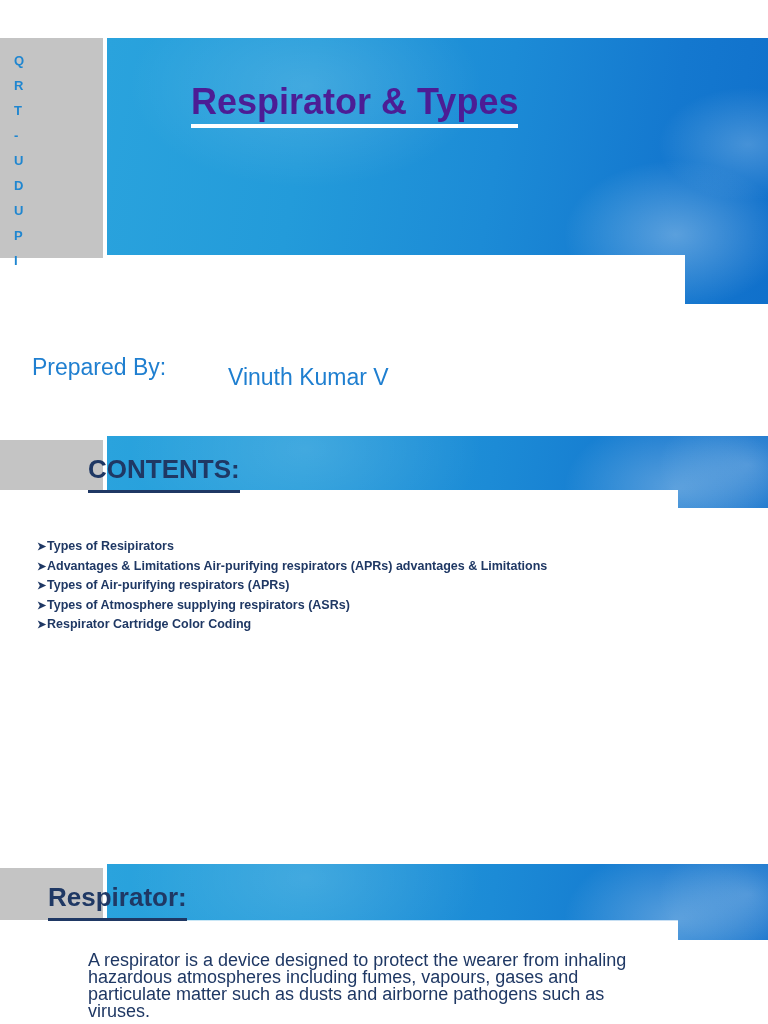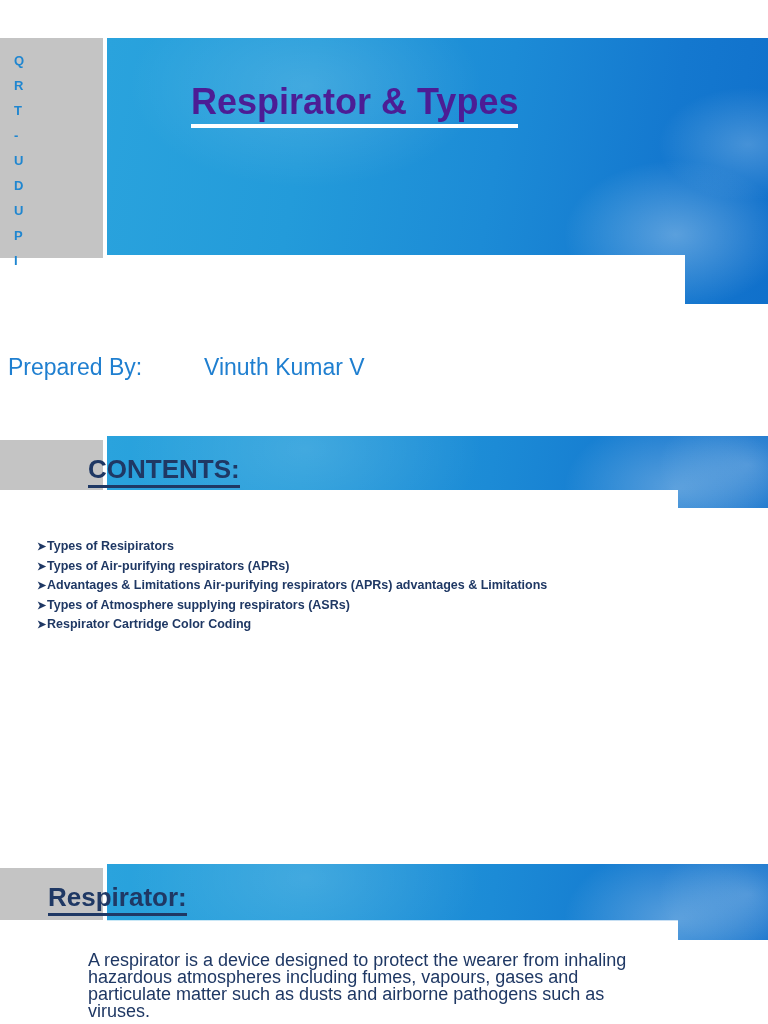--- a/index.html
+++ b/index.html
@@ -82,37 +82,37 @@
     font-weight: bold;
     color: #1f86d0;
     line-height: 25px;
     letter-spacing: 1px;
   }
   .side-label span { display: block; }
 
   
   .prepared-wrap {
     position: absolute;
-    left: 8px;
+    left: 32px;
     top: 350px;
     font-size: 23px;
     color: #1f7fd0;
     line-height: 35px;
     white-space: nowrap;
   }
   .prepared-label {
     display: inline-block;
     width: 196px;
     vertical-align: top;
   }
   .prepared-names {
     display: inline-block;
     vertical-align: top;
   }
-  .prepared-names span { display: block; }
+  .prepared-names span { display: block; margin-top: 10px; }
 
   
   #contents-gray {
     left: 0px; top: 440px; width: 103px; height: 50px;
   }
   #contents-banner {
     left: 107px; top: 436px; width: 661px; height: 72px;
   }
   .contents-clip {
     position: absolute;
@@ -122,21 +122,21 @@
 
   .section-heading {
     position: absolute;
     font-size: 26px;
     font-weight: bold;
     color: #1f3864;
     white-space: nowrap;
   }
   .section-heading .ul {
     border-bottom: 3px solid #1f3864;
-    padding-bottom: 1px;
+    padding-bottom: 6px;
   }
   #contents-heading { left: 88px; top: 454px; }
   #respirator-heading { left: 48px; top: 882px; }
 
   .bullet-list {
     position: absolute;
     left: 37px;
     top: 537px;
     width: 700px;
   }
@@ -218,22 +218,22 @@
       <div class="banner-fill"></div>
     </div>
   </div>
 
   <div class="section-heading" id="contents-heading">
     <span class="ul">CONTENTS:</span>
   </div>
 
   <div class="bullet-list">
     <div class="bullet-item"><span class="arrow">➤</span><span>Types of Resipirators</span></div>
+    <div class="bullet-item"><span class="arrow">➤</span><span>Advantages &amp; Limitations Air-purifying respirators (APRs) advantages &amp; Limitations</span></div>
     <div class="bullet-item"><span class="arrow">➤</span><span>Types of Air-purifying respirators (APRs)</span></div>
-    <div class="bullet-item"><span class="arrow">➤</span><span>Advantages &amp; Limitations Air-purifying respirators (APRs) advantages &amp; Limitations</span></div>
     <div class="bullet-item"><span class="arrow">➤</span><span>Types of Atmosphere supplying respirators (ASRs)</span></div>
     <div class="bullet-item"><span class="arrow">➤</span><span>Respirator Cartridge Color Coding</span></div>
   </div>
 
   <div class="gray-bar" id="respirator-gray"></div>
 
   <div class="banner" id="respirator-banner">
     <div class="respirator-clip">
       <div class="banner-fill"></div>
     </div>

